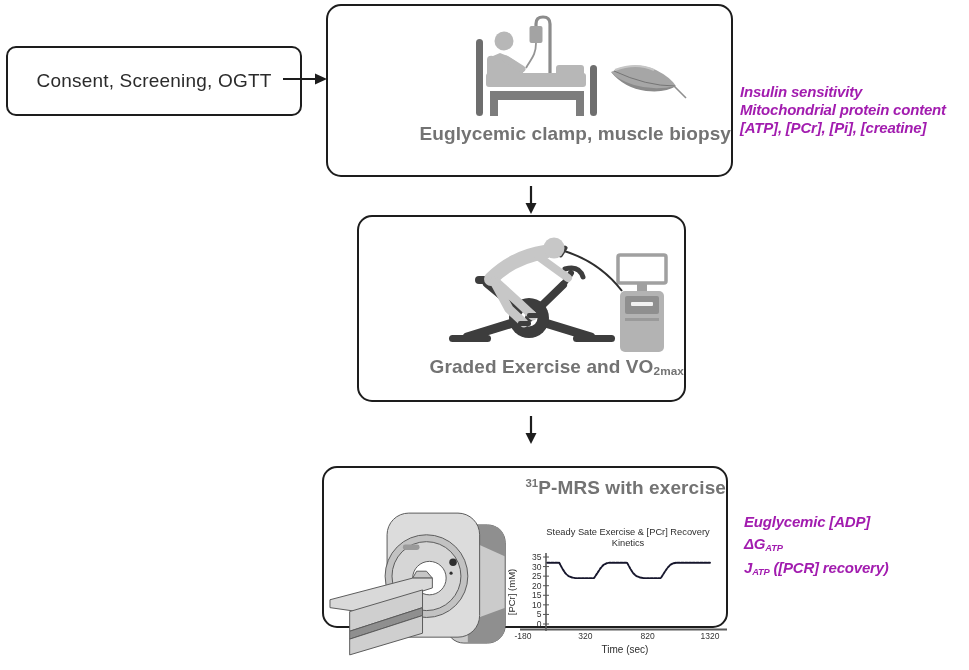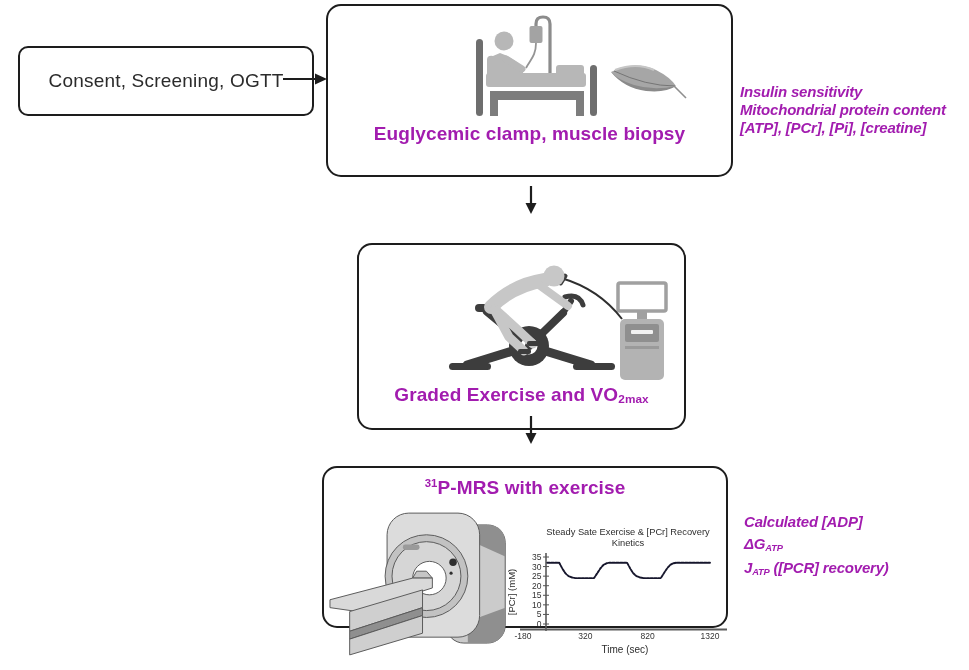--- a/index.html
+++ b/index.html
@@ -1,22 +1,22 @@
 <!DOCTYPE html>
 <html><head>
 <meta charset="utf-8">
 <style>
   html,body{margin:0;padding:0;background:#ffffff;font-family:"Liberation Sans",sans-serif;}
   .canvas{position:relative;width:969px;height:670px;background:#ffffff;overflow:hidden;}
   .fbox{position:absolute;border:2.5px solid #1d1d1d;background:#ffffff;box-sizing:border-box;}
-  .fbox-label{position:absolute;width:100%;text-align:center;font-weight:700;font-size:19px;color:#a21caf;letter-spacing:0.1px;}
-  #box-consent{left:6px;top:46px;width:296px;height:70px;border-radius:10px;display:flex;align-items:center;justify-content:center;margin-left:12px;}
+  .fbox-label{position:absolute;width:100%;text-align:right;font-weight:700;font-size:19px;color:#737373;letter-spacing:0.1px;}
+  #box-consent{left:6px;top:46px;width:296px;height:70px;border-radius:10px;display:flex;align-items:center;justify-content:center;}
   #box-consent .plain-label{font-size:19px;font-weight:400;color:#2b2b2b;letter-spacing:0.2px;}
   #box-clamp{left:326px;top:4px;width:407px;height:173px;border-radius:15px;}
-  #box-exercise{left:357px;top:243px;width:329px;height:187px;border-radius:15px;}
+  #box-exercise{left:357px;top:215px;width:329px;height:187px;border-radius:15px;}
   #box-mrs{left:322px;top:466px;width:406px;height:162px;border-radius:15px;}
   .annot{position:absolute;font-weight:700;color:#a21caf;white-space:nowrap;font-style:italic;}
   #annot-clamp{left:740px;top:83px;font-size:15px;line-height:18px;letter-spacing:-0.2px;}
   #annot-exercise{left:749px;top:301px;font-size:16px;line-height:20px;}
   #annot-mrs{left:744px;top:511px;font-size:15px;line-height:22px;letter-spacing:-0.2px;}
   sub.sb{font-size:0.62em;font-weight:inherit;position:relative;bottom:-0.18em;vertical-align:baseline;}
   sup.sp{font-size:0.6em;font-weight:inherit;vertical-align:super;}
   .absvg{position:absolute;}
   
   .ctitle{font-size:9.3px;text-anchor:middle;fill:#2d2d2d;}
@@ -186,18 +186,18 @@
         <text x="35.5" y="36" class="ytick">35</text>
         <text x="17" y="115" class="xtick">-180</text>
         <text x="79.33333333333334" y="115" class="xtick">320</text>
         <text x="141.66666666666669" y="115" class="xtick">820</text>
         <text x="204" y="115" class="xtick">1320</text>
         <polyline points="41.3,38.7 53.2,38.7 56.3,44.5 59.4,49.3 62.5,52.1 66.2,53.5 69.4,54.1 88.1,54.1 91.2,49.3 94.3,44.5 97.4,41.0 100.5,39.3 103.6,38.7 121.1,38.7 124.2,44.5 127.3,49.3 130.4,52.1 134.2,53.5 137.3,54.1 154.8,54.1 157.9,49.3 161.0,44.5 164.1,41.0 167.2,39.3 170.3,38.7 204.0,38.7" class="series-line" stroke="#16162c"></polyline>
       </svg>
   </div>
 
   <div class="annot" id="annot-mrs">
-    <div>Calculated [ADP]</div>
+    <div>Euglycemic [ADP]</div>
     <div><span>ΔG</span><sub class="sb">ATP</sub></div>
     <div><span>J</span><sub class="sb">ATP</sub><span> ([PCR] recovery)</span></div>
   </div>
 
 </div>
 
 </body></html>

